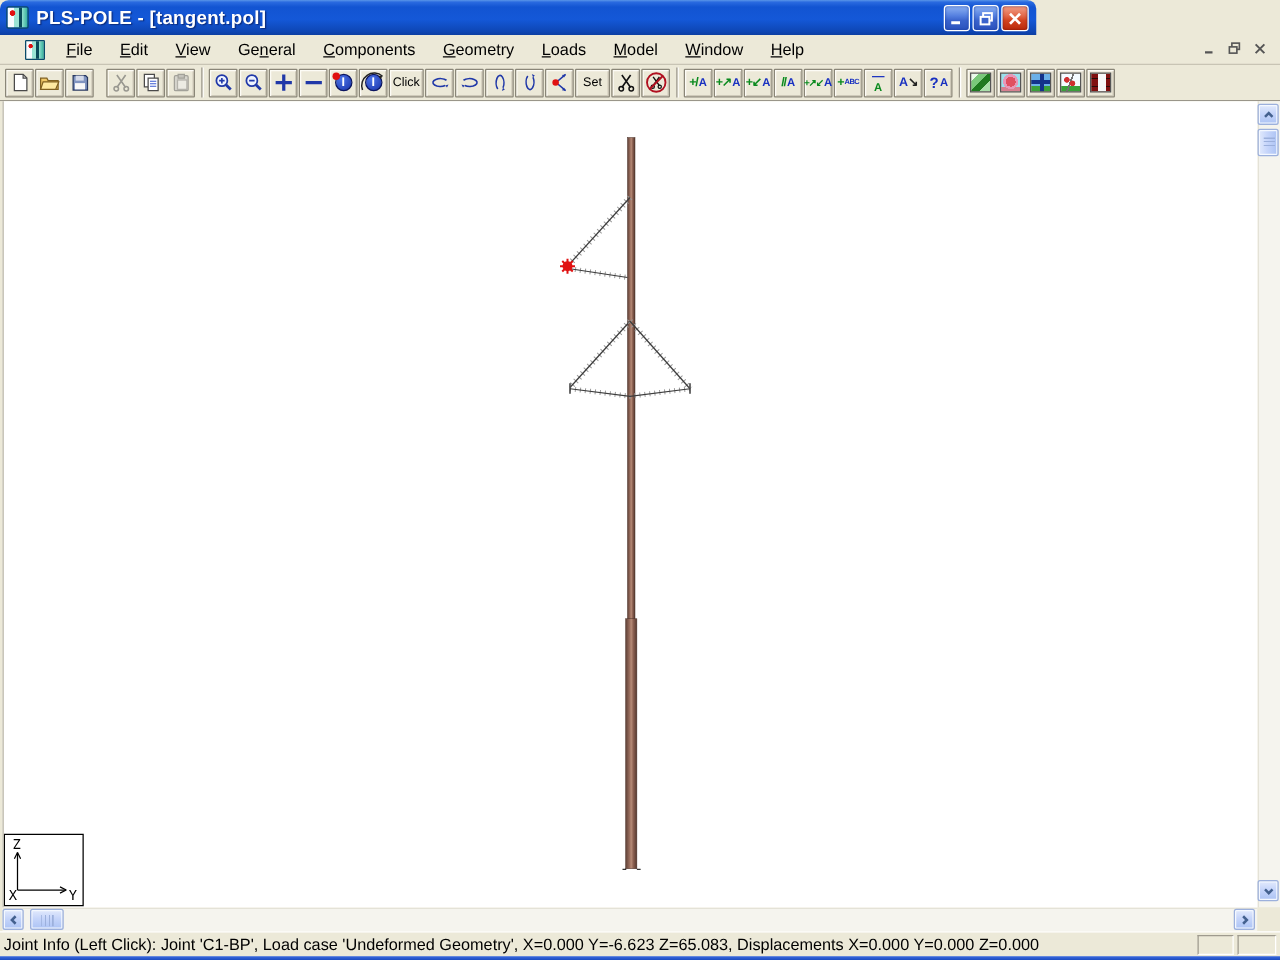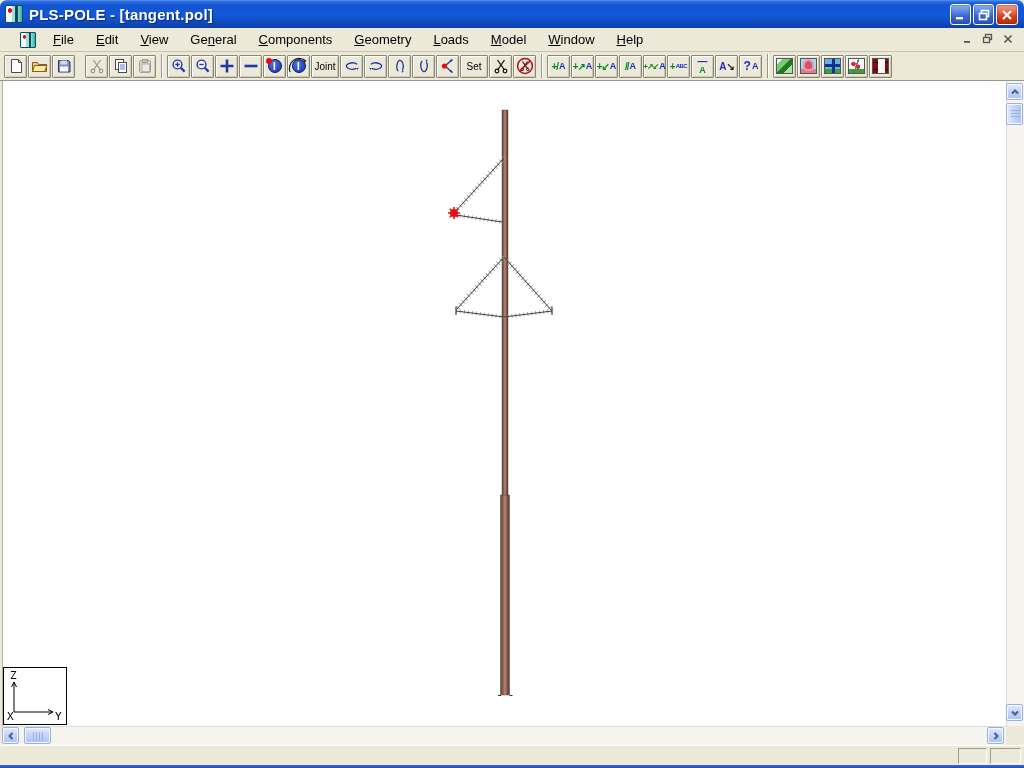--- a/index.html
+++ b/index.html
@@ -1,21 +1,21 @@
 <!DOCTYPE html>
 <html><head>
 <meta charset="utf-8">
 <style>
   * { margin:0; padding:0; box-sizing:border-box; }
   html,body { width:1024px; height:768px; overflow:hidden; background:#ECE9D8;
               font-family:"Liberation Sans", sans-serif; }
   .window { position:absolute; left:0; top:0; width:1024px; height:768px; background:#ECE9D8; }
 
   
-  .titlebar { position:absolute; left:0; top:0; width:1024px; height:28px;
+  .titlebar { position:absolute; left:0; top:0; width:829px; height:28px;
     background:linear-gradient(180deg,#5a96e8 0%,#2a6ae0 6%,#1254d2 20%,#1458d8 55%,#0e46b4 90%,#0c3ea2 100%);
     border-radius:7px 7px 0 0; display:flex; align-items:center; }
   .app-icon { width:18px; height:18px; margin:0 6px 0 5px; border:1px solid #0a4a6a; border-radius:2px;
     background:
       radial-gradient(circle at 25% 28%, #e01010 0 2px, transparent 2.5px),
       linear-gradient(90deg, transparent 0 58%, #0a4a5a 58% 72%, transparent 72%),
       linear-gradient(90deg,#f8fcff 0 35%, #9ae4d4 35% 70%, #34b09a 100%); }
   .title-text { color:#fff; font-weight:bold; font-size:15px; text-shadow:1px 1px 1px #0a2a7a; letter-spacing:.2px; }
   .win-controls { position:absolute; right:6px; top:4px; display:flex; gap:2px; }
   .wbtn { width:21px; height:21px; border:1px solid #fff; border-radius:3px; display:flex;
@@ -256,21 +256,21 @@
       <span class="reddot"></span>
     </button>
     <button class="tb">
       <svg width="22" height="22" style="position:absolute;left:0;top:0;">
         <path d="M2 16 A 10 10 0 0 1 18 5" fill="none" stroke="#222" stroke-width="1.2"></path>
         <path d="M18 5 l-3.2 -0.4 l1.6 2.8 z" fill="#222"></path>
       </svg>
       <span class="icircle">I</span>
     </button>
     <button class="tb wide">
-      <span class="tb-label">Joint</span>
+      <span class="tb-label">Click</span>
     </button>
 
     <button class="tb">
       <svg width="16" height="16">
         <path d="M13.2 6.2 A 6 3.1 0 1 0 12.2 10.4" fill="none" stroke="#2038a8" stroke-width="1.3"></path>
         <path d="M12.2 10.4 l2.6 -0.9 l-1.2 2.4 z" fill="#2038a8"></path>
       </svg>
     </button>
     <button class="tb">
       <svg width="16" height="16">
@@ -478,18 +478,19 @@
       <div class="sbtn" style="right:2px; left:auto; top:1px; position:absolute;">
         <svg width="8" height="10">
             <path d="M2.5 2 L5.5 5 L2.5 8" fill="none" stroke="#44618f" stroke-width="2"></path>
           </svg>
       </div>
     </div>
     <div class="corner"></div>
   </div>
 
   <div class="statusbar">
+    <div class="status-text">Joint Info (Left Click): Joint 'C1-BP', Load case 'Undeformed Geometry', X=0.000 Y=-6.623 Z=65.083, Displacements X=0.000 Y=0.000 Z=0.000</div>
     <div class="status-cell cell1"></div>
     <div class="status-cell cell2"></div>
   </div>
   <div class="bottom-edge"></div>
 
 </div>
 
 </body></html>

